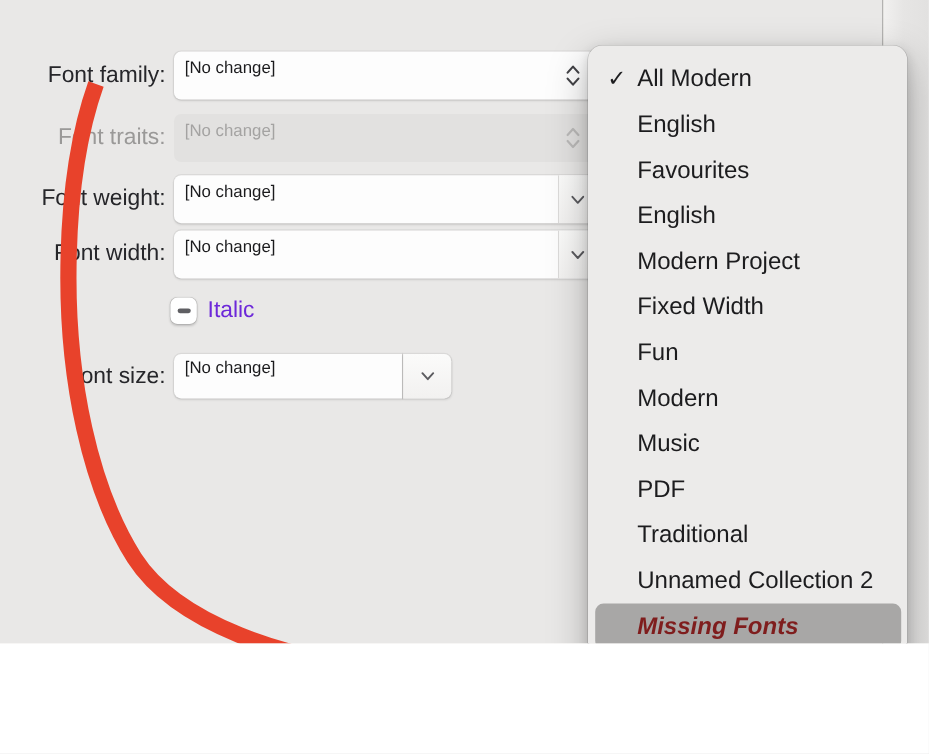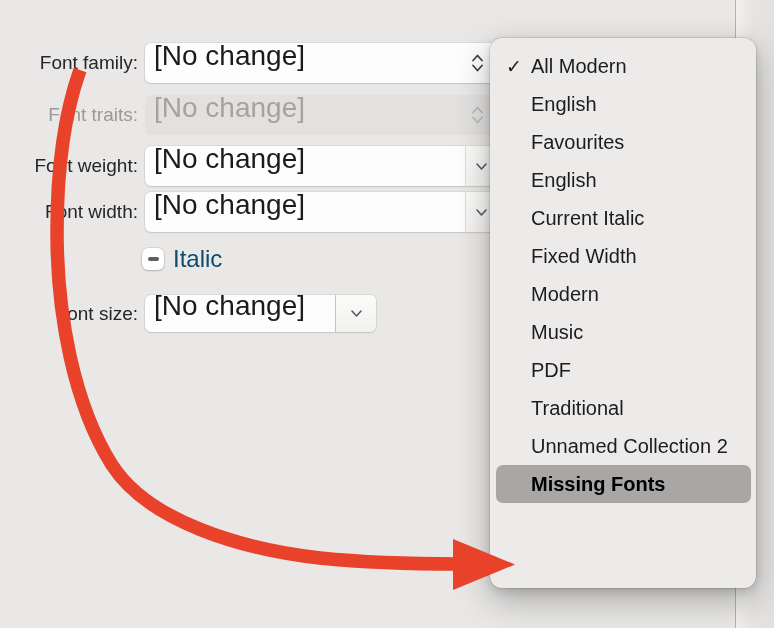--- a/index.html
+++ b/index.html
@@ -1,69 +1,69 @@
 <!DOCTYPE html>
 <html><head>
 <meta charset="utf-8">
 <style>
   html,body{margin:0;padding:0;}
   body{font-family:"Liberation Sans","DejaVu Sans",sans-serif; -webkit-font-smoothing:antialiased;}
-  .stage{position:relative;width:774px;height:628px;overflow:hidden;background:#e9e8e7;}
+  .stage{position:relative;width:774px;height:536px;overflow:hidden;background:#e9e8e7;}
 
   
   .dialog{position:absolute;left:0;top:0;width:735px;height:628px;background:#e9e8e7;
           border-right:1px solid #b3b2b1;z-index:1;}
   .outside-bg{position:absolute;left:736px;top:0;width:38px;height:628px;z-index:0;
           background:linear-gradient(to right,#f2f1f0 0%,#e6e5e4 45%,#e2e1e0 100%);}
 
   .row{position:absolute;left:0;width:735px;}
   .flabel{position:absolute;left:0;width:138px;text-align:right;font-size:19px;color:#26262a;}
   .row.disabled .flabel{color:#9a9998;}
 
   .combo{position:absolute;left:145px;width:352px;background:#fdfdfd;border-radius:6px;
          box-shadow:0 0 0 1px rgba(0,0,0,0.055), 0 1px 2px rgba(0,0,0,0.10);}
   .row.disabled .combo{background:#e2e1e0;box-shadow:none;}
   .cval{position:absolute;left:9px;top:0;bottom:15px;display:flex;align-items:center;
-        font-size:28px;color:#1b1b1d;white-space:nowrap;}
+        font-size:14px;color:#1b1b1d;white-space:nowrap;}
   .row.disabled .cval{color:#a4a3a2;}
 
   
   .stepper{position:absolute;right:13px;top:0;bottom:0;display:flex;flex-direction:column;
            justify-content:center;align-items:center;gap:2px;}
 
   
   .popup-chev{position:absolute;right:0;top:0;bottom:0;width:31px;border-left:1px solid #dcdbda;
               display:flex;align-items:center;justify-content:center;
               background:linear-gradient(#fbfbfa,#f3f2f1);border-radius:0 6px 6px 0;}
 
   
   .checkbox{position:absolute;left:142px;top:0;width:22px;height:22px;background:#ffffff;
             border-radius:6px;box-shadow:0 0 0 0.5px rgba(0,0,0,0.15), 0 1px 2px rgba(0,0,0,0.18);
             display:flex;align-items:center;justify-content:center;}
   .dash{width:11px;height:3.4px;background:#5f5f63;border-radius:2px;}
   .italic-label{position:absolute;left:173px;top:0;height:22px;display:flex;align-items:center;
-            font-size:24px;color:#0c4a6e;}
+            font-size:19px;color:#6d28d9;}
 
   
   .size-combo{position:absolute;left:145px;width:190px;height:37px;background:#fdfdfd;
             border-radius:6px 0 0 6px;box-shadow:0 0 0 1px rgba(0,0,0,0.055),0 1px 2px rgba(0,0,0,0.10);}
   .size-btn{position:absolute;left:336px;width:40px;height:37px;background:linear-gradient(#fbfbfa,#f2f1f0);
             border-radius:0 6px 6px 0;box-shadow:0 0 0 1px rgba(0,0,0,0.055),0 1px 2px rgba(0,0,0,0.10);
             display:flex;align-items:center;justify-content:center;}
 
   
   .menu{position:absolute;left:490px;top:38px;width:266px;height:550px;z-index:10;
         background:#ecebea;border-radius:12px;padding-top:9px;box-sizing:border-box;
         box-shadow:0 0 0 0.5px rgba(0,0,0,0.18), 0 12px 34px rgba(0,0,0,0.28), 0 3px 10px rgba(0,0,0,0.14);}
   .menu-item{position:relative;height:38px;display:flex;align-items:center;
              font-size:20px;color:#1c1c1e;}
   .menu-item .check{width:25px;margin-left:16px;font-size:19px;font-weight:600;color:#1c1c1e;}
   .menu-item.highlighted{background:#a8a7a6;border-radius:7px;margin:0 5px 0 6px;}
   .menu-item.highlighted .check{margin-left:10px;}
-  .menu-item.highlighted .menu-label{color:#000000;font-weight:700;}
+  .menu-item.highlighted .menu-label{color:#7f1d1d;font-weight:700;font-style:italic;}
 
   
   .arrow{position:absolute;left:0;top:0;z-index:20;pointer-events:none;}
 </style>
 </head>
 <body>
 
 <div class="stage">
 
   <div class="outside-bg"></div>
@@ -157,25 +157,29 @@
       <div class="menu-item">
         <span class="check"></span>
         <span class="menu-label">Favourites</span>
       </div>
       <div class="menu-item">
         <span class="check"></span>
         <span class="menu-label">English</span>
       </div>
       <div class="menu-item">
         <span class="check"></span>
-        <span class="menu-label">Current Italic</span>
+        <span class="menu-label">Modern Project</span>
       </div>
       <div class="menu-item">
         <span class="check"></span>
         <span class="menu-label">Fixed Width</span>
+      </div>
+      <div class="menu-item">
+        <span class="check"></span>
+        <span class="menu-label">Fun</span>
       </div>
       <div class="menu-item">
         <span class="check"></span>
         <span class="menu-label">Modern</span>
       </div>
       <div class="menu-item">
         <span class="check"></span>
         <span class="menu-label">Music</span>
       </div>
       <div class="menu-item">

